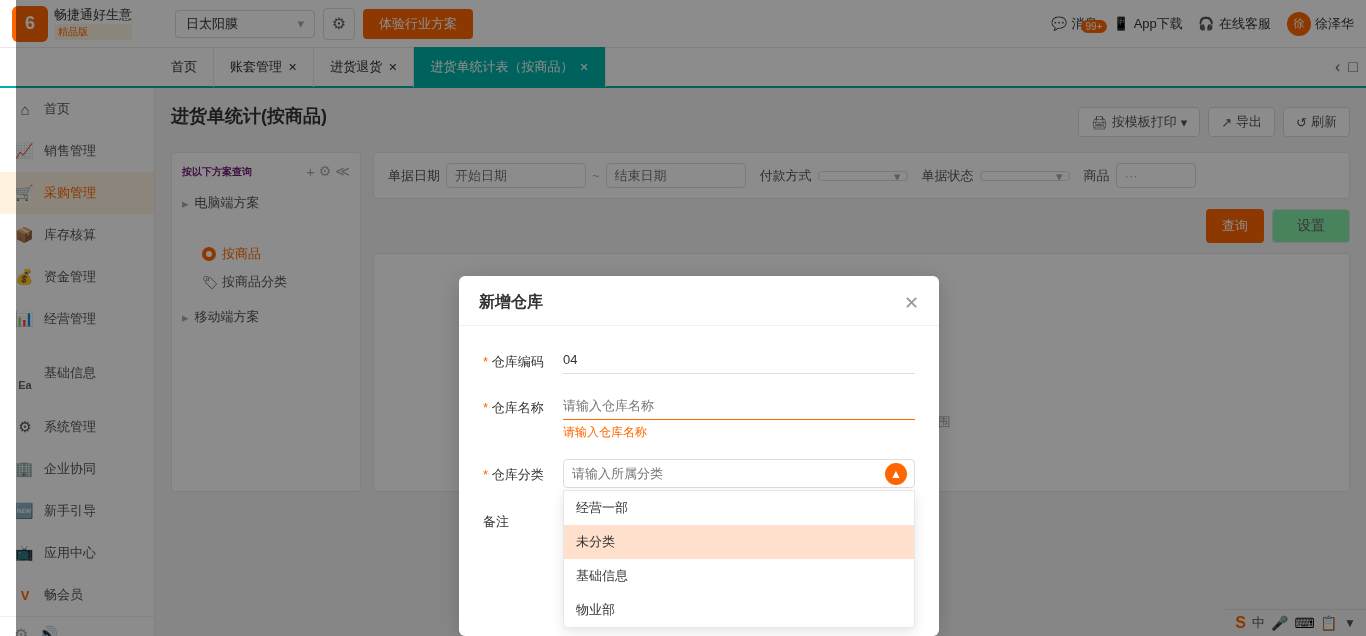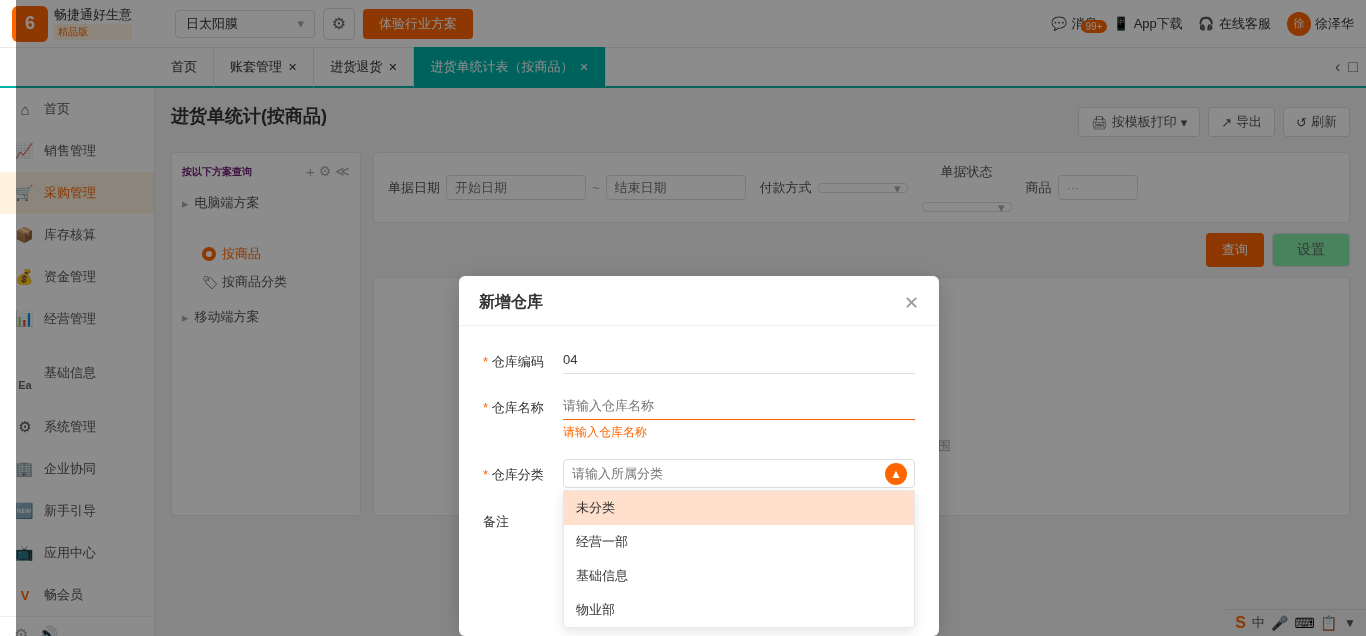--- a/index.html
+++ b/index.html
@@ -383,21 +383,21 @@
               <span style="color:#aaa;">~</span>
               <input class="filter-input" style="width: 110px;" type="text" placeholder="结束日期">
             </div>
             <div style="display:flex;align-items:center;gap:6px;font-size:13px;">
               <span style="color:#555;">付款方式</span>
               <div style="border:1px solid #ddd;border-radius:4px;padding:4px 20px 4px 8px;min-width:90px;font-size:13px;color:#aaa;cursor:pointer;position:relative;background:#fff;">
                 <span></span>
                 <span style="position:absolute;right:6px;top:50%;transform:translateY(-50%);color:#aaa;">▾</span>
               </div>
             </div>
-            <div style="display:flex;align-items:center;gap:21px;font-size:13px;flex-direction:column;">
+            <div style="display:flex;align-items:center;gap:6px;font-size:13px;">
               <span style="color:#555;">单据状态</span>
               <div style="border:1px solid #ddd;border-radius:4px;padding:4px 20px 4px 8px;min-width:90px;font-size:13px;color:#aaa;cursor:pointer;position:relative;background:#fff;">
                 <span></span>
                 <span style="position:absolute;right:6px;top:50%;transform:translateY(-50%);color:#aaa;">▾</span>
               </div>
             </div>
             <div style="display:flex;align-items:center;gap:6px;font-size:13px;">
               <span style="color:#555;">商品</span>
               <div style="border:1px solid #ddd;border-radius:4px;padding:4px 20px 4px 8px;min-width:80px;font-size:13px;color:#aaa;cursor:pointer;position:relative;background:#fff;">
                 <span>···</span>
@@ -452,25 +452,25 @@
 
       <div class="form-row" style="position:relative;">
         <span class="form-label required">仓库分类</span>
         <div class="form-field" style="position:relative;">
           <div class="form-select-wrapper">
             <input class="form-select-input" type="text" placeholder="请输入所属分类" style="">
             <div class="form-select-arrow">▲</div>
           </div>
 
           <div class="dropdown-list" style="top:calc(100% + 2px);">
+            <div class="dropdown-item">
+              <span>经营一部</span>
+            </div>
             <div class="dropdown-item highlighted">
               <span>未分类</span>
-            </div>
-            <div class="dropdown-item">
-              <span>经营一部</span>
             </div>
             <div class="dropdown-item">
               <span>基础信息</span>
             </div>
             <div class="dropdown-item">
               <span>物业部</span>
             </div>
           </div>
         </div>
       </div>

